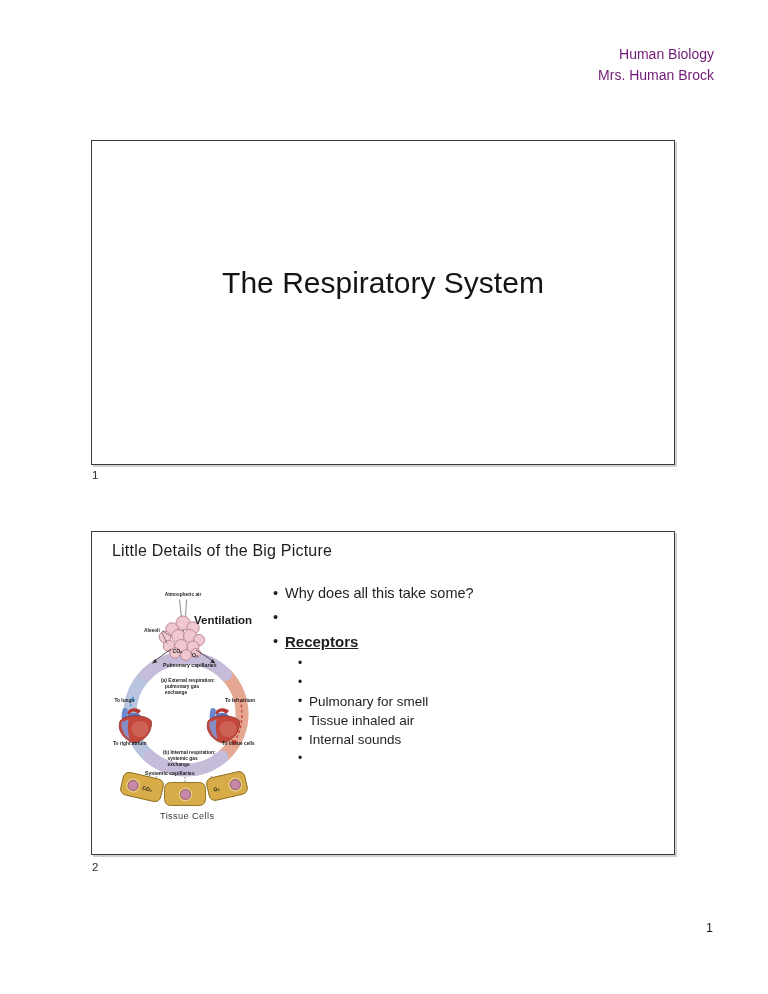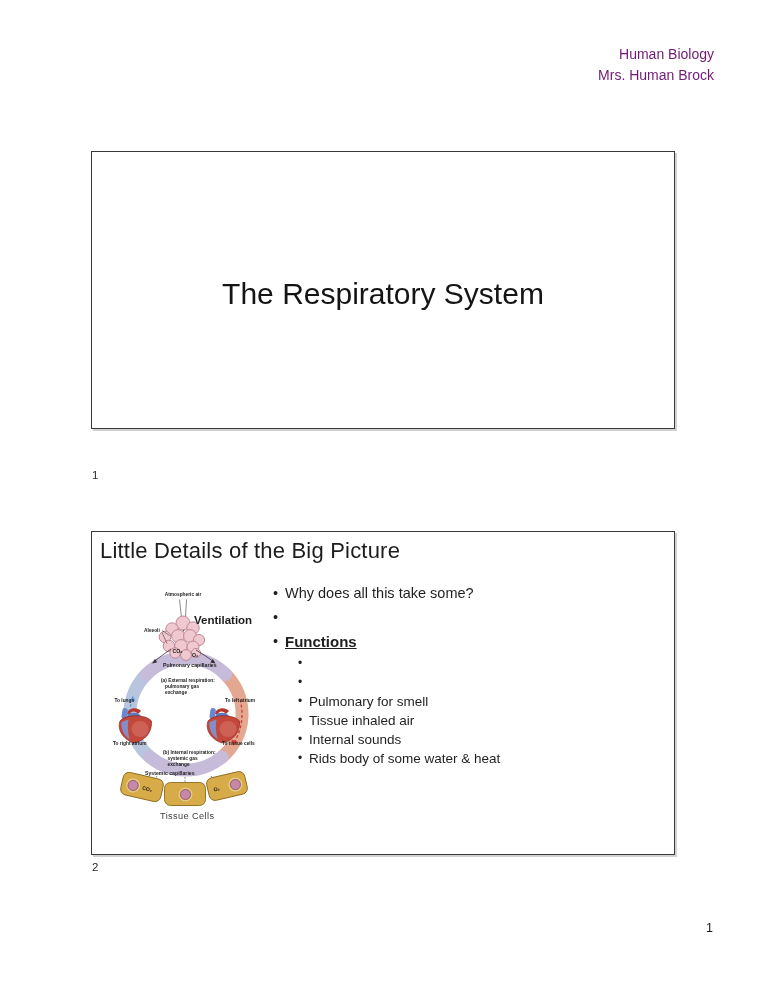--- a/index.html
+++ b/index.html
@@ -9,28 +9,28 @@
   }
   .header {
     position:absolute; top:44px; right:54px; text-align:right;
     font-size:14px; line-height:21px; color:#701a75;
   }
   .slide {
     position:absolute; left:91px; width:584px; background:#ffffff;
     border:1px solid #3a3a3a; box-shadow:2px 2px 0 rgba(0,0,0,0.18);
     box-sizing:border-box;
   }
-  #slide1 { top:151px; height:278px; }
+  #slide1 { top:140px; height:325px; }
   #slide2 { top:531px; height:324px; }
   .slide1-title {
     position:absolute; left:0; right:0; top:124px; text-align:center;
     font-size:30px; line-height:36px; color:#141414; font-weight:400;
   }
   .slide2-title {
-    position:absolute; left:8px; top:5px; font-size:22px; line-height:28px;
+    position:absolute; left:20px; top:5px; font-size:16px; line-height:28px;
     color:#1c1c1c; font-weight:400; letter-spacing:0.2px;
   }
   .slide-num { position:absolute; left:92px; font-size:11.5px; color:#2b2b2b; }
   #num1 { top:469px; }
   #num2 { top:861px; }
   .page-footer { position:absolute; top:921px; right:55px; font-size:12.5px; color:#1a1a1a; }
 
   
   .right-col { position:absolute; left:181px; top:52px; width:398px; }
   .row { display:flex; align-items:flex-start; font-size:14.5px; line-height:19px; color:#1f1f1f; }
@@ -185,21 +185,21 @@
     <div class="row l1">
       <span class="mk">•</span>
       <span>Why does all this take some?</span>
     </div>
     <div class="row l1">
       <span class="mk">•</span>
       <span></span>
     </div>
     <div class="row l1 functions">
       <span class="mk">•</span>
-      <span class="fn">Functions</span>
+      <span class="fn">Receptors</span>
     </div>
     <div class="row l2 first">
       <span class="mk">•</span>
       <span></span>
     </div>
     <div class="row l2">
       <span class="mk">•</span>
       <span></span>
     </div>
     <div class="row l2">
@@ -209,19 +209,18 @@
     <div class="row l2">
       <span class="mk">•</span>
       <span>Tissue inhaled air</span>
     </div>
     <div class="row l2">
       <span class="mk">•</span>
       <span>Internal sounds</span>
     </div>
     <div class="row l2">
       <span class="mk">•</span>
-      <span>Rids body of some water &amp; heat</span>
     </div>
   </div>
 </div>
 <div class="slide-num" id="num2">2</div>
 
 <div class="page-footer">1</div>
 
 </body></html>

